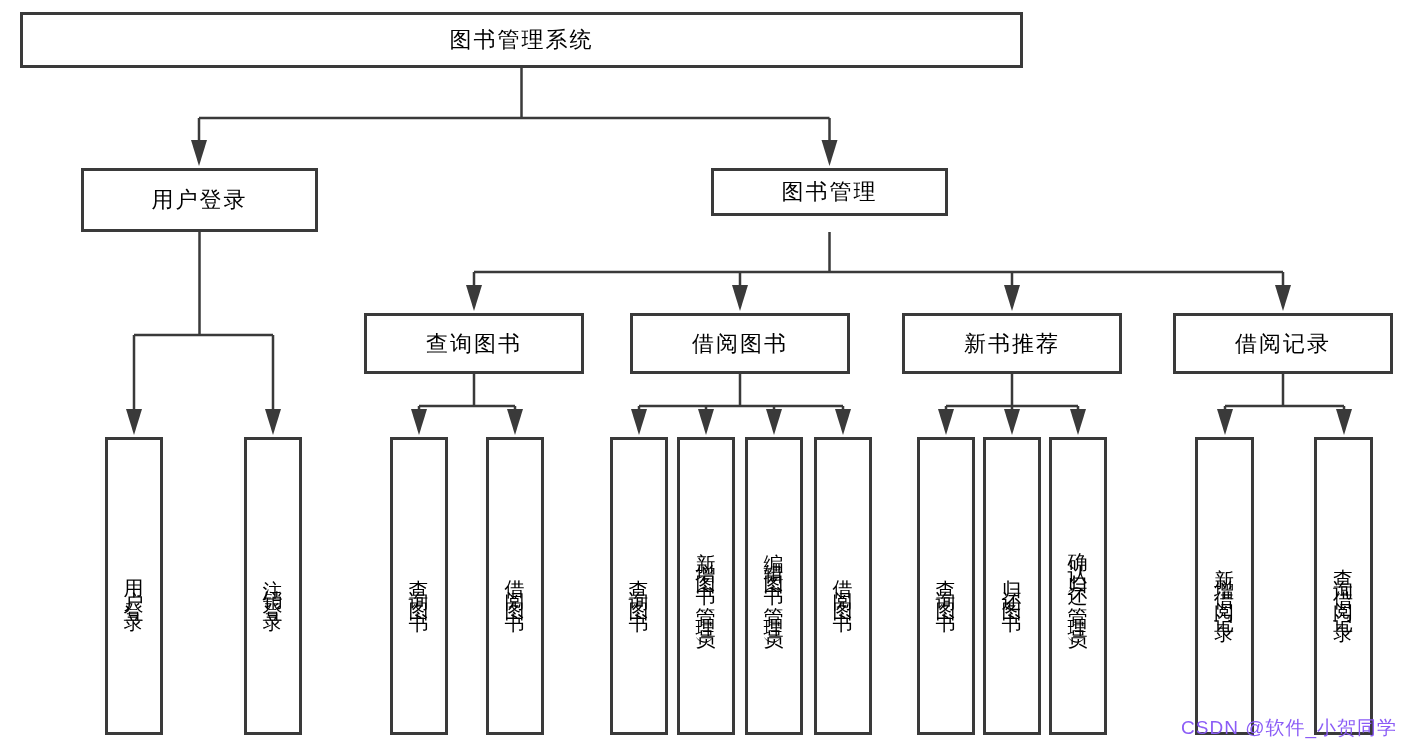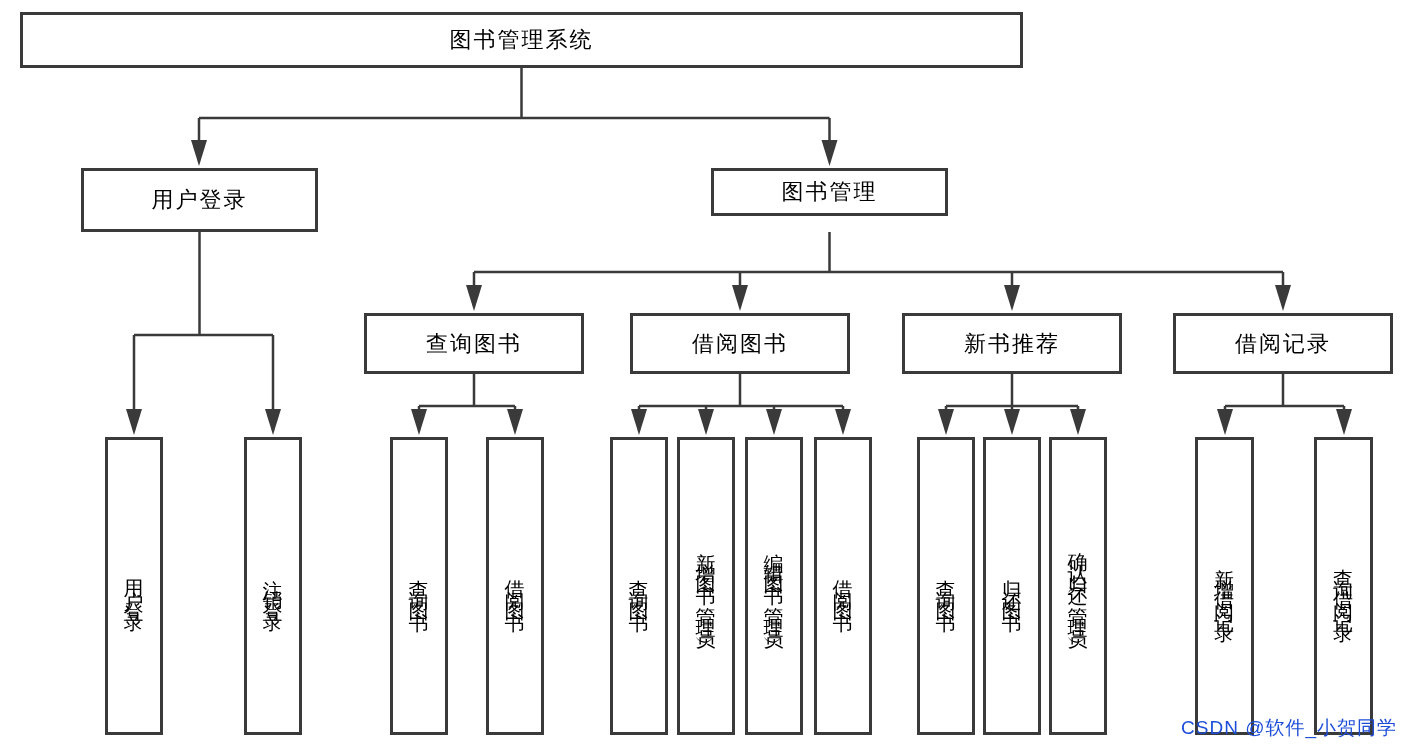--- a/index.html
+++ b/index.html
@@ -58,21 +58,21 @@
   #l-bb-borrow  { left: 814px; }
   #l-cb-query   { left: 917px; }
   #l-cb-return  { left: 983px; }
   #l-cb-confirm { left: 1049px; }
   #l-br-add     { left: 1195px; width: 59px; }
   #l-br-query   { left: 1314px; width: 59px; }
   .watermark {
     position: absolute;
     right: 8px;
     bottom: 6px;
-    color: #1d4ed8;
+    color: #8b5cf6;
     font-size: 19px;
     letter-spacing: 1px;
     z-index: 3;
     white-space: nowrap;
   }
 </style>
 </head>
 <body>
 
 <div class="stage">

